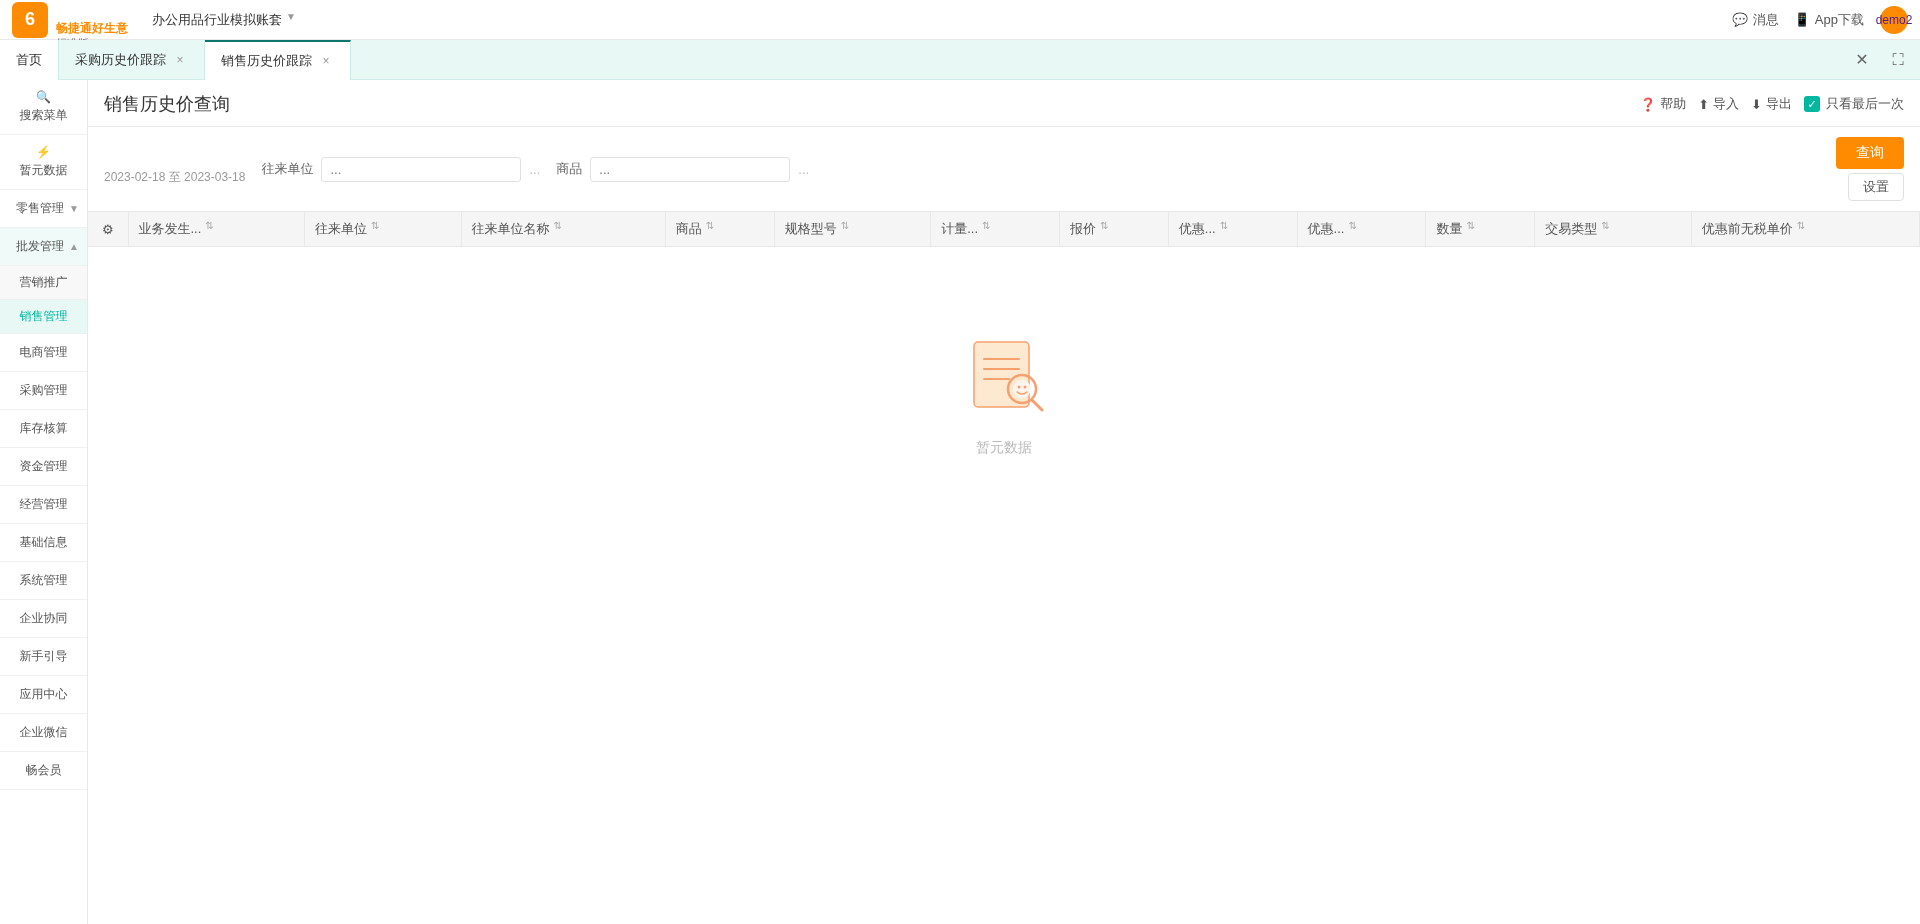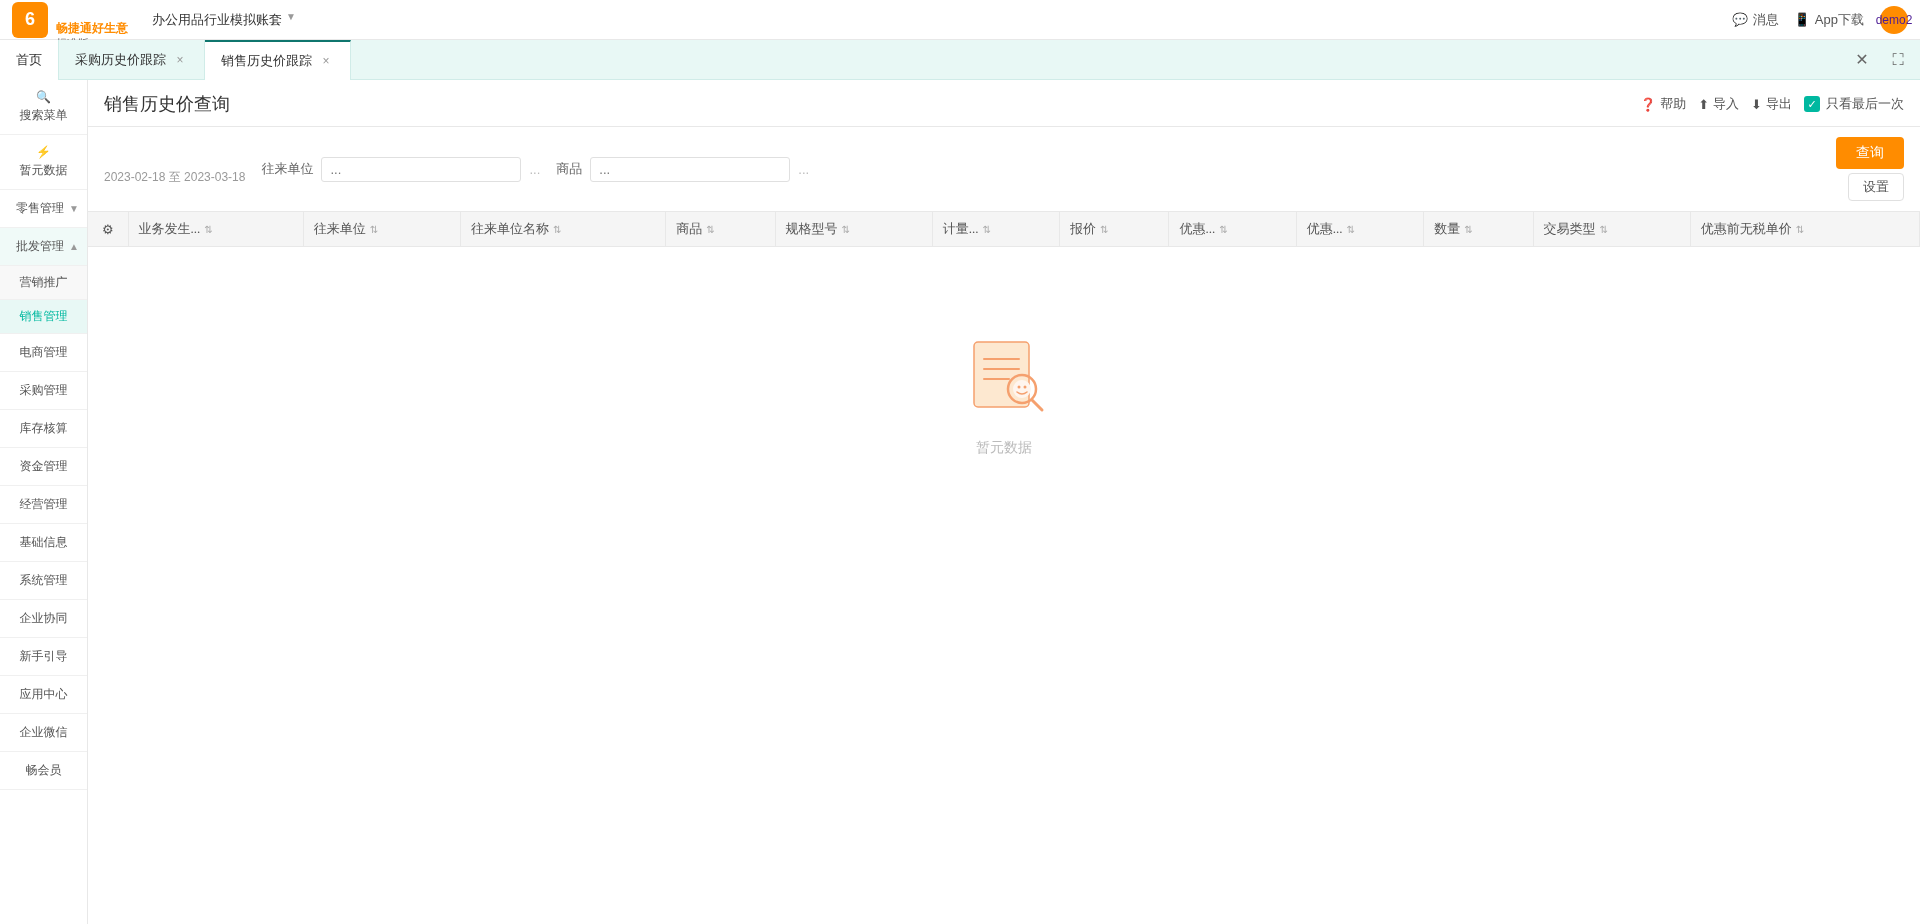--- a/index.html
+++ b/index.html
@@ -137,21 +137,21 @@
       font-size: 13px;
       color: #555;
       font-weight: normal;
       white-space: nowrap;
       position: sticky;
       top: 0;
       z-index: 1;
     }
     .data-table th:first-child { width: 40px; text-align: center; }
     .data-table th .sort-icon { color: #aaa; font-size: 10px; margin-left: 2px; }
-    .th-content { display: flex; align-items: center; gap: 2px; font-family: Liberation Serif, serif; }
+    .th-content { display: flex; gap: 2px; }
 
     
     .empty-state { display: flex; flex-direction: column; align-items: center; justify-content: space-between; padding: 80px 0; }
     .empty-icon { width: 100px; height: 100px; position: relative; }
     .empty-text { color: #bbb; font-size: 14px; margin-top: 12px; }
   </style>
 </head>
 <body>
 
 <div class="top-header">

